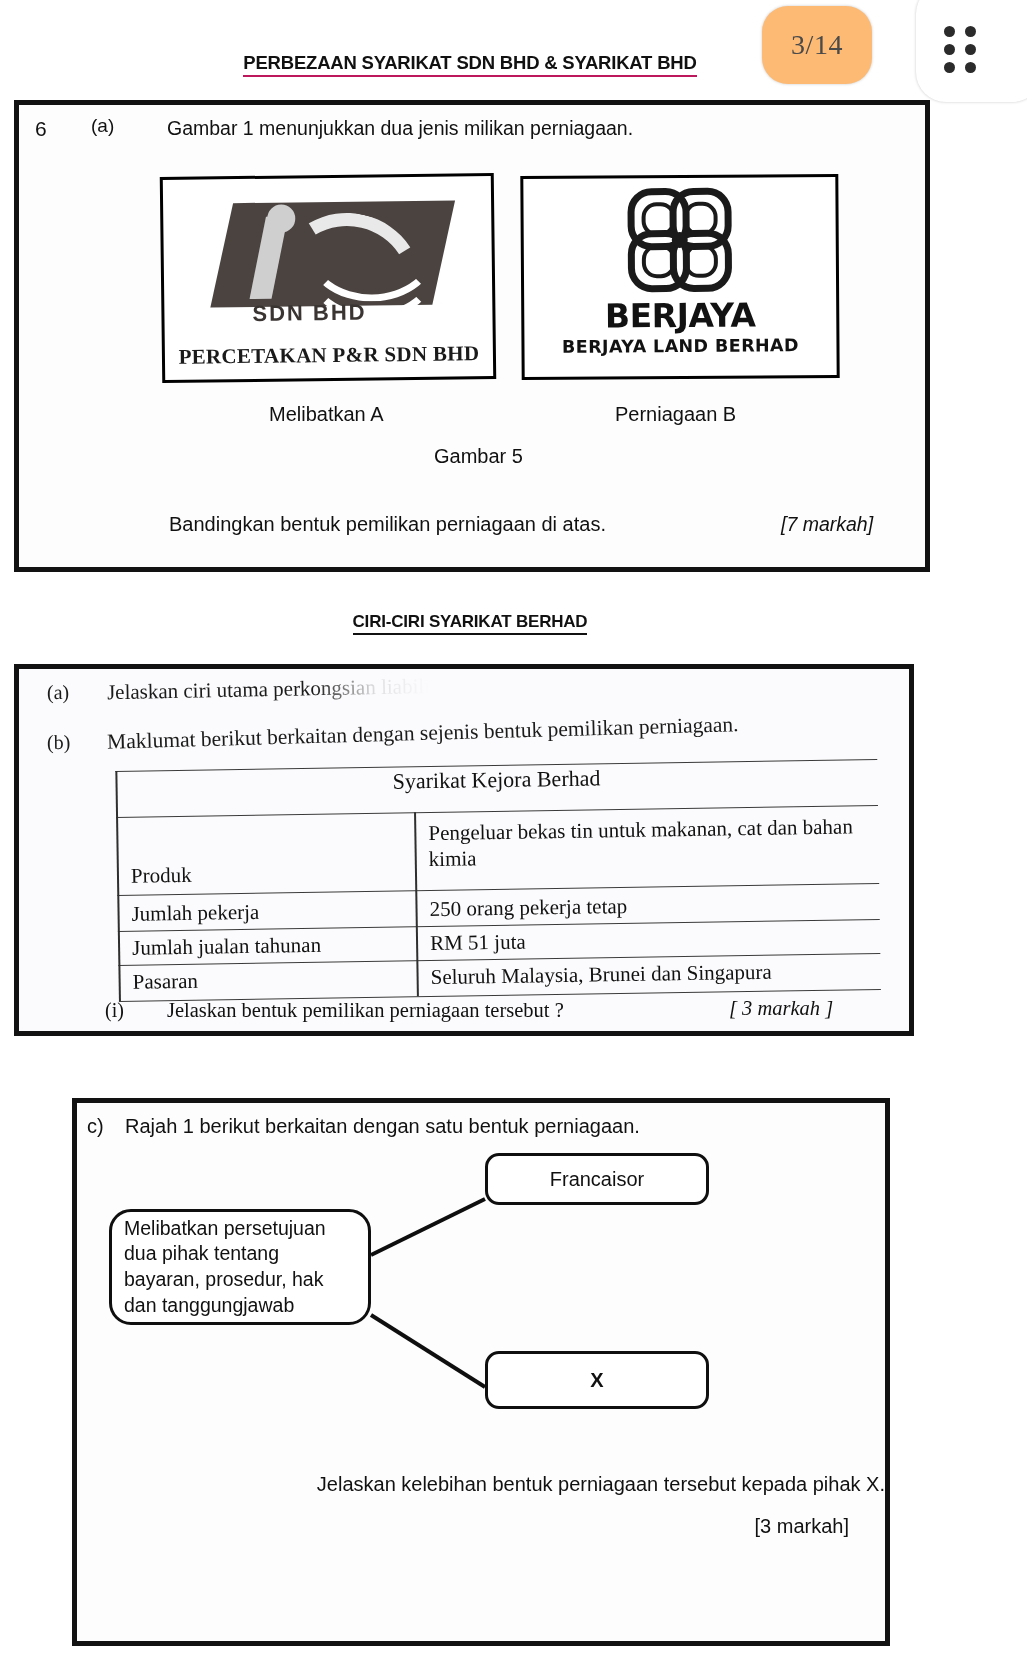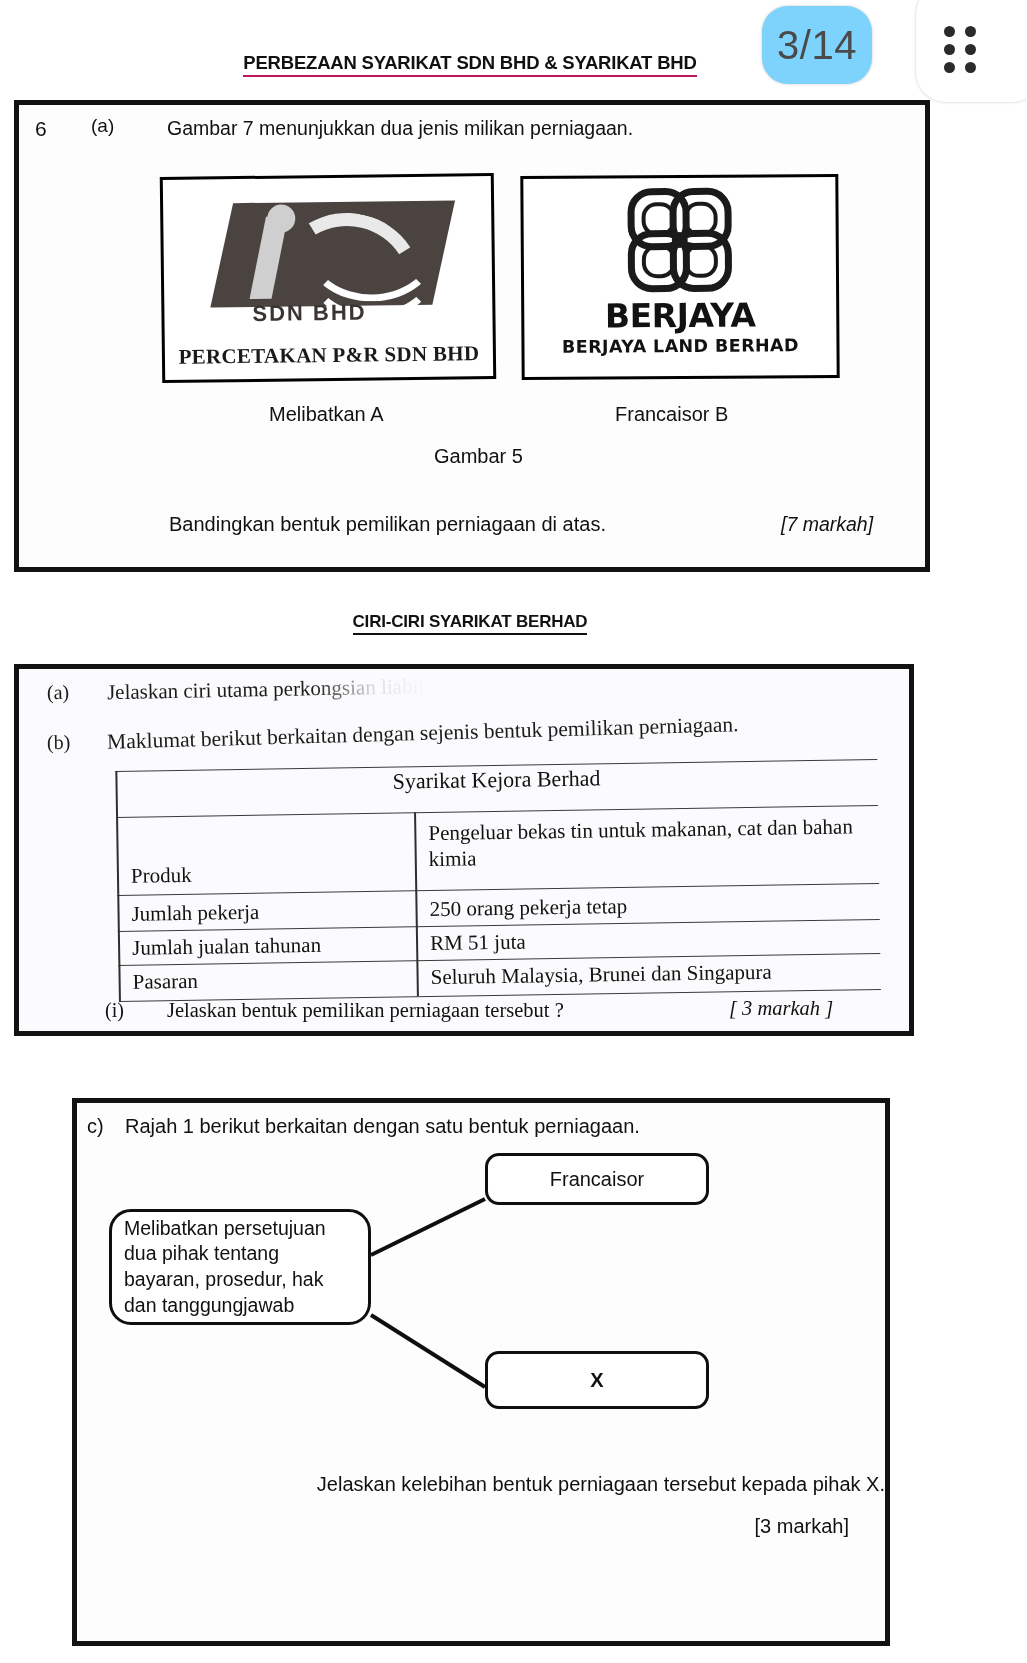--- a/index.html
+++ b/index.html
@@ -22,29 +22,29 @@
     top: 0; left: 0;
     width: 1027px;
     height: 100px;
   }
   .page-pill {
     position: absolute;
     top: 6px;
     left: 762px;
     width: 110px;
     height: 78px;
-    background: #7dd3fc;
+    background: #fdba74;
     border-radius: 26px;
     box-shadow: 0 0 3px rgba(0,0,0,0.22);
     display: flex;
     align-items: center;
     justify-content: center;
-    font-size: 40px;
+    font-size: 28px;
     color: #4a4a4a;
-    font-family: Liberation Sans, sans-serif;
+    font-family: Liberation Serif, serif;
     letter-spacing: 0.5px;
   }
   .menu-pill {
     position: absolute;
     top: -16px;
     left: 916px;
     width: 126px;
     height: 118px;
     background: #ffffff;
     border-radius: 30px;
@@ -403,21 +403,21 @@
   </div>
 </div>
 
 <div class="doc-title">
   <span>PERBEZAAN SYARIKAT SDN BHD &amp; SYARIKAT BHD</span>
 </div>
 
 <div class="panel" id="panel-one">
   <div class="q-num">6</div>
   <div class="q-part">(a)</div>
-  <div class="q-stem">Gambar 7 menunjukkan dua jenis milikan perniagaan.</div>
+  <div class="q-stem">Gambar 1 menunjukkan dua jenis milikan perniagaan.</div>
 
   <div class="logo-box" id="logo-box-a">
     <div class="pr-mark">
       <div class="pr-slab"></div>
       <div class="pr-k"></div>
       <div class="pr-head"></div>
       <div class="pr-swoosh"></div>
       <div class="pr-page p1"></div>
       <div class="pr-page p2"></div>
       <div class="pr-sdn">SDN BHD</div>
@@ -431,21 +431,21 @@
         <span class="lobe l2"></span>
       <span class="lobe l3"></span>
         <span class="lobe l4"></span>
       <span class="bj-center"></span>
     </div>
     <div class="bj-word">BERJAYA</div>
     <div class="bj-sub">BERJAYA LAND BERHAD</div>
   </div>
 
   <div class="cap-a">Melibatkan A</div>
-  <div class="cap-b">Francaisor B</div>
+  <div class="cap-b">Perniagaan B</div>
   <div class="cap-fig">Gambar 5</div>
   <div class="q-ask">Bandingkan bentuk pemilikan perniagaan di atas.</div>
   <div class="q-marks">[7 markah]</div>
 </div>
 
 <div class="section-head" id="head-ciri">
   <span>CIRI-CIRI SYARIKAT BERHAD</span>
 </div>
 
 <div class="panel" id="panel-two">

